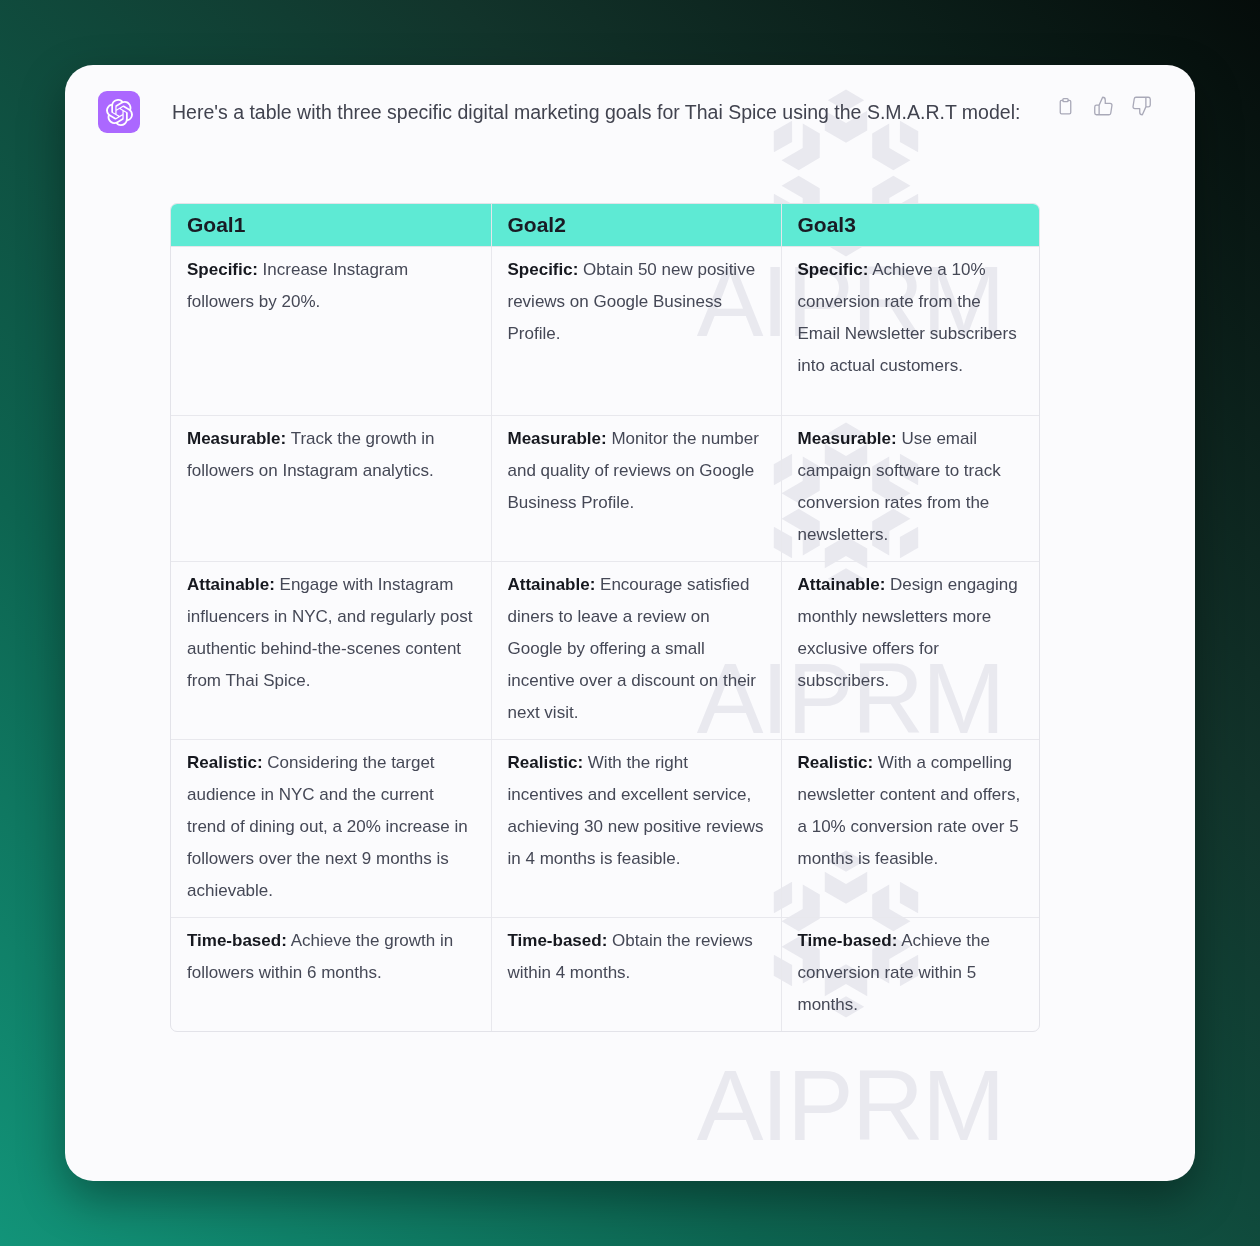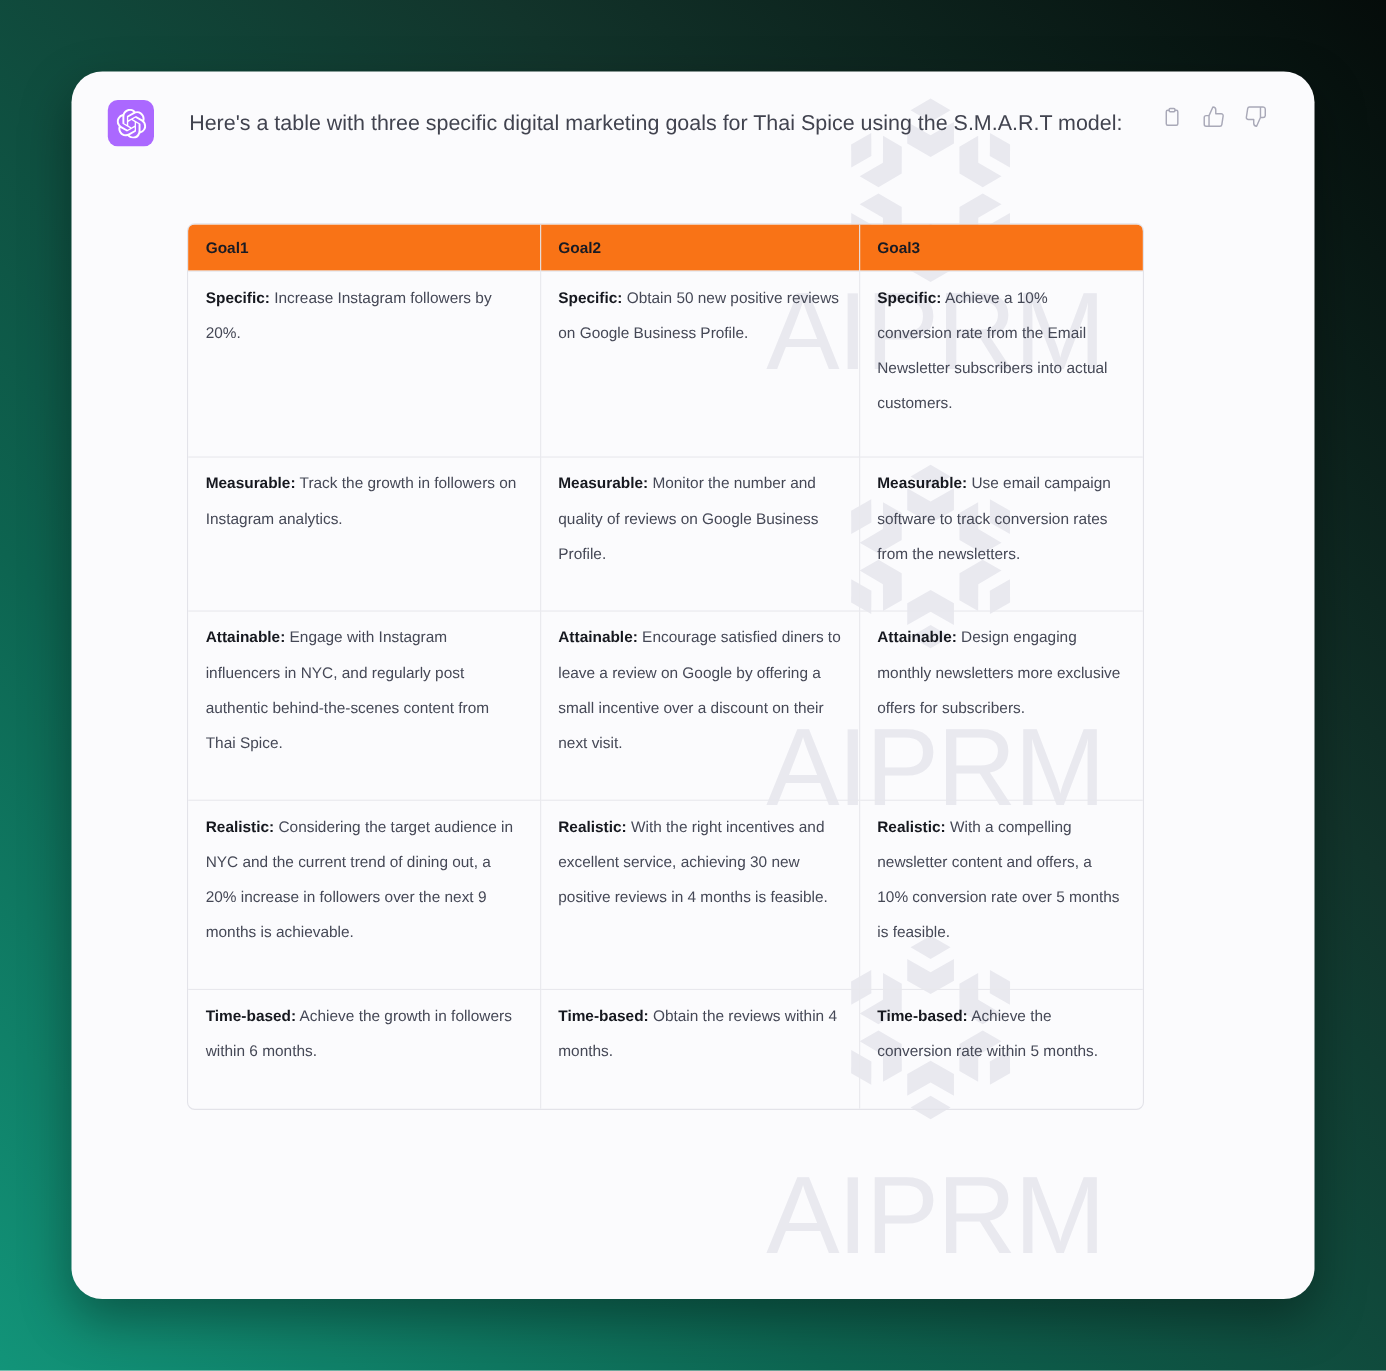--- a/index.html
+++ b/index.html
@@ -41,25 +41,25 @@
   .action-icons svg{ width:21px; height:22px; stroke:#a9a9b8; stroke-width:1.5; fill:none;
     stroke-linecap:round; stroke-linejoin:round; }
   
   .table-wrap{
     position:absolute; left:105px; top:138px; width:870px;
     border:1px solid #e3e3e9; border-radius:7px; overflow:hidden;
   }
   table{ border-collapse:collapse; width:100%; table-layout:fixed; }
   col.c1{ width:320px; } col.c2{ width:290px; } col.c3{ width:258px; }
   th{
-    background:#f97316; text-align:left; font-size:14px; font-weight:700; color:#191b24;
+    background:#5eead4; text-align:left; font-size:21px; font-weight:700; color:#191b24;
     padding:0 16px; height:42px; border-bottom:1px solid #e5e5ea; border-right:1px solid #e5e5ea;
   }
   td{
-    vertical-align:top; font-size:14px; line-height:32px; color:#454856;
+    vertical-align:top; font-size:17px; line-height:32px; color:#454856;
     padding:7px 16px 10px; border-bottom:1px solid #e8e8ed; border-right:1px solid #e8e8ed;
     background:transparent;
   }
   th:last-child, td:last-child{ border-right:none; }
   tr:last-child td{ border-bottom:none; }
   tr.r-specific{ height:169px; } tr.r-measurable{ height:140px; }
   tr.r-attainable{ height:172px; } tr.r-realistic{ height:172px; }
   tr.r-timebased{ height:109px; }
   .cell-label{ font-weight:700; color:#16181f; }
   .outro{

